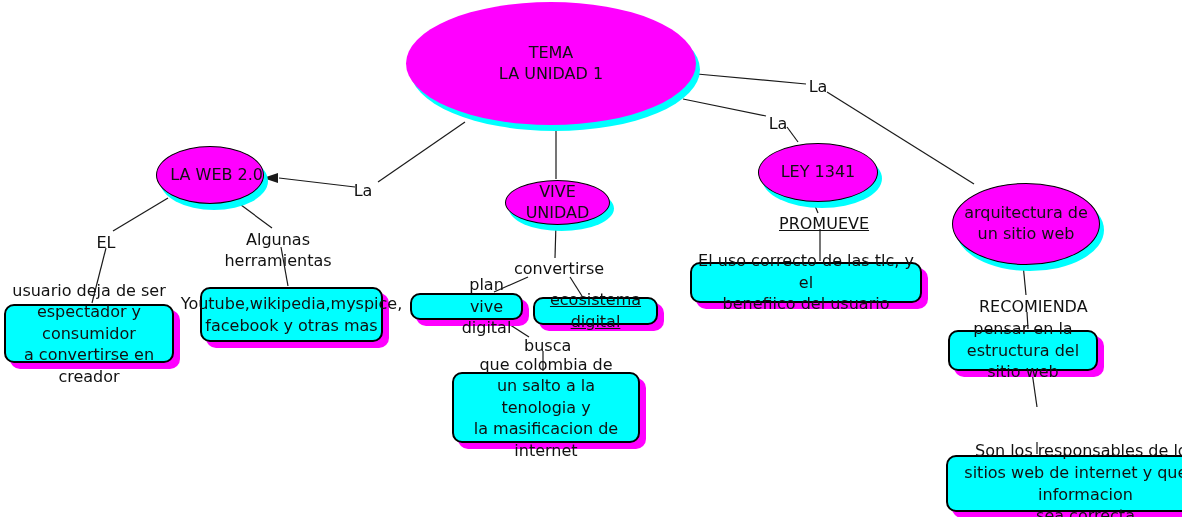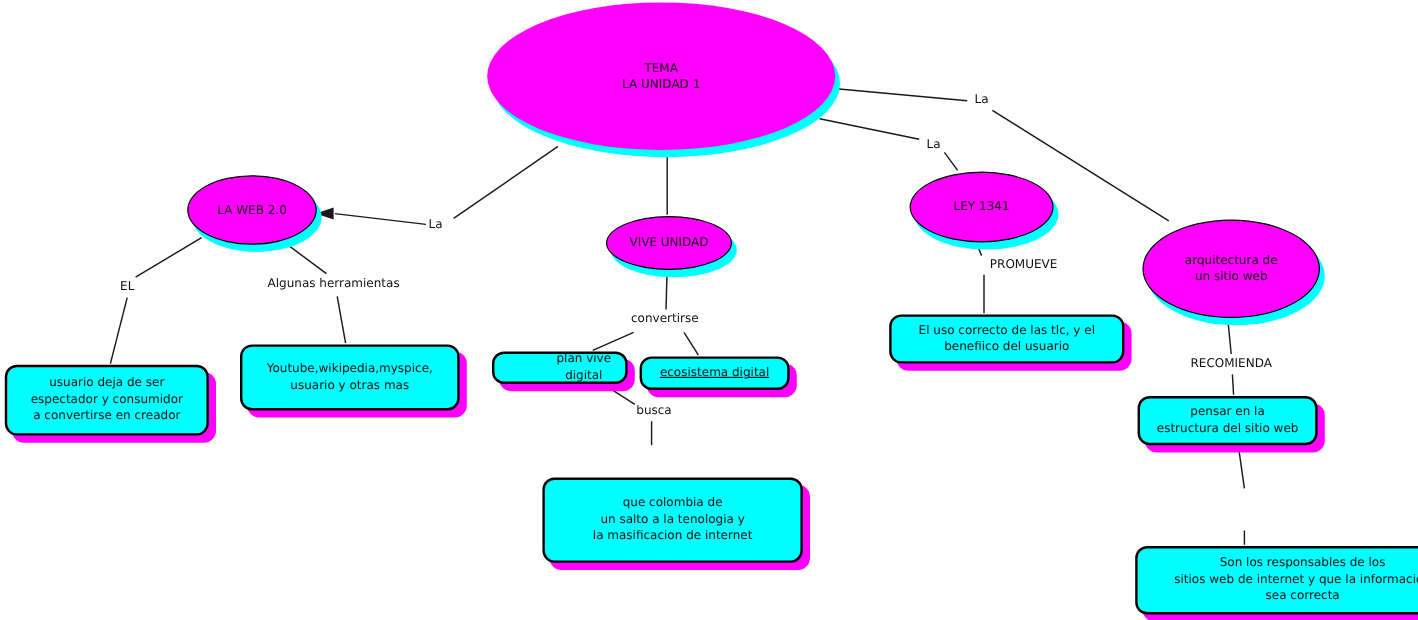--- a/index.html
+++ b/index.html
@@ -2,21 +2,21 @@
 <html style="--background: #ffffff; --node_fill: #ff00ff; --node_shadow: #00ffff; --box_fill: #00ffff; --box_shadow: #ff00ff; --outline_color: #000000; --line_color: #1a1a1a; --text_color: #111111;"><head>
 <meta charset="utf-8">
 <style>
   html, body { margin: 0; padding: 0; background: #ffffff; }
   .canvas {
     position: relative;
     width: 1182px;
     height: 517px;
     background: var(--background, #ffffff);
     font-family: "DejaVu Sans", "Liberation Sans", sans-serif;
-    font-size: 10px;
+    font-size: 16px;
     color: var(--text_color, #111111);
     overflow: hidden;
   }
   svg.edges {
     position: absolute;
     left: 0; top: 0;
     width: 1182px; height: 517px;
     pointer-events: none;
   }
   svg.edges line { stroke: var(--line_color, #1a1a1a); stroke-width: 1.2; }
@@ -55,43 +55,43 @@
 
   .elabel {
     position: absolute;
     text-align: center;
     white-space: pre-line;
     line-height: 1.3;
   }
 
   
   #n-tema        { left: 406px; top: 2px;   width: 290px; height: 123px; }
-  #n-laweb       { left: 156px; top: 146px; width: 106px; height: 56px; }
+  #n-laweb       { left: 156px; top: 146px; width: 106px; height: 56px; justify-content: flex-end; }
   #n-vive        { left: 505px; top: 180px; width: 103px; height: 43px; }
   #n-ley         { left: 758px; top: 143px; width: 118px; height: 57px; align-items: center; }
   #n-arquitectura{ left: 952px; top: 183px; width: 146px; height: 80px; }
 
   
   #b-usuario      { left: 4px;   top: 304px; width: 170px; height: 59px; }
   #b-herramientas { left: 200px; top: 287px; width: 183px; height: 55px; }
   #b-plan         { left: 410px; top: 293px; width: 113px; height: 27px; padding-left: 44px; }
   #b-ecosistema   { left: 533px; top: 297px; width: 125px; height: 28px; text-decoration: underline; }
-  #b-colombia     { left: 452px; top: 372px; width: 217px; height: 71px; margin-top: 26px; }
-  #b-uso          { left: 741px; top: 262px; width: 196px; height: 41px; }
+  #b-colombia     { left: 452px; top: 372px; width: 188px; height: 71px; }
+  #b-uso          { left: 690px; top: 262px; width: 232px; height: 41px; }
   #b-pensar       { left: 948px; top: 330px; width: 150px; height: 41px; }
   #b-responsables { left: 898px; top: 455px; width: 279px; height: 57px; margin-left: 48px; }
 
   
   #l-la-web     { left: 350px; top: 181px; width: 26px; }
   #l-el         { left: 94px;  top: 233px; width: 24px; }
   #l-algunas    { left: 208px; top: 230px; width: 140px; }
   #l-conformado { left: 514px; top: 259px; width: 80px; }
   #l-busca      { left: 524px; top: 336px; width: 42px; }
   #l-la-ley     { left: 766px; top: 114px; width: 24px; }
-  #l-promueve   { left: 813px; top: 214px; width: 80px; }
+  #l-promueve   { left: 779px; top: 214px; width: 80px; text-decoration: underline; }
   #l-la-arq     { left: 806px; top: 77px;  width: 24px; }
   #l-recomienda { left: 979px; top: 297px; width: 94px; }
   #l-profesion  { left: 921px; top: 413px; width: 230px; }
 </style>
 </head>
 <body>
 
 <div class="canvas">
 
   <svg class="edges">
@@ -138,21 +138,21 @@
 un sitio web</span>
   </div>
 
   <div class="cbox" id="b-usuario">
     <span>usuario deja de ser
 espectador y consumidor
 a convertirse en creador</span>
   </div>
   <div class="cbox" id="b-herramientas">
     <span>Youtube,wikipedia,myspice,
-usuario y otras mas</span>
+facebook y otras mas</span>
   </div>
   <div class="cbox" id="b-plan">
     <span>plan vive digital</span>
   </div>
   <div class="cbox" id="b-ecosistema">
     <span>ecosistema digital</span>
   </div>
   <div class="cbox" id="b-colombia">
     <span>que colombia de
 un salto a la tenologia y

